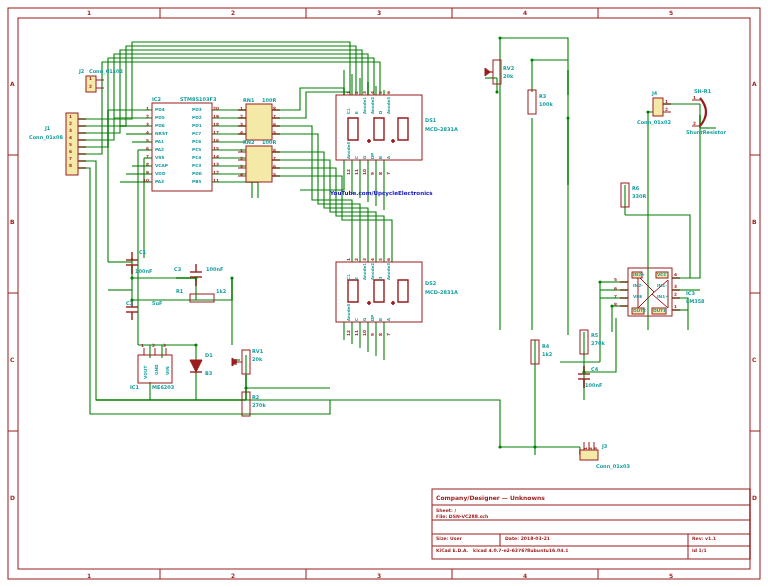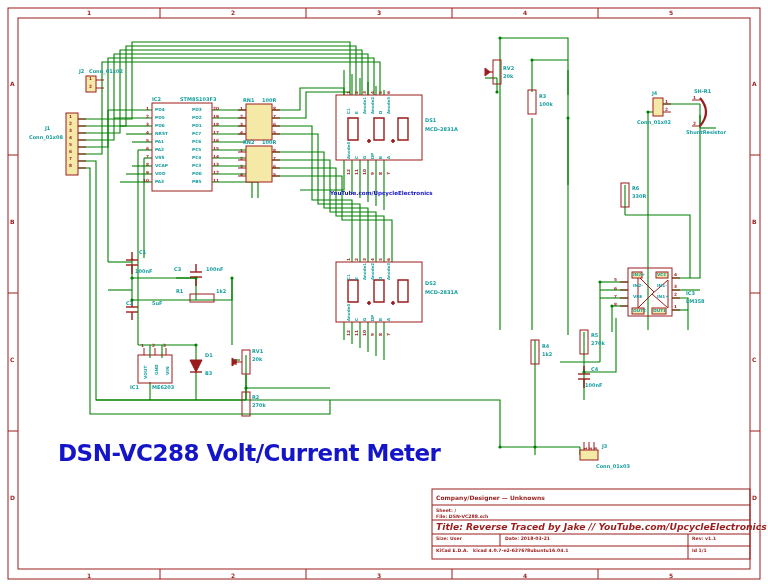--- a/index.html
+++ b/index.html
@@ -620,25 +620,23 @@
   <div class="txt pin-num" style="left:693px; top:121px;">2</div>
 
   <div class="txt lbl-ref" style="left:602px; top:443px;">J3</div>
   <div class="txt lbl-val" style="left:596px; top:463px;">Conn_01x03</div>
   <div class="txt pin-num rot90" style="left:583px; top:450px;">1</div>
   <div class="txt pin-num rot90" style="left:588px; top:450px;">2</div>
   <div class="txt pin-num rot90" style="left:593px; top:450px;">3</div>
 
   <div class="txt url-txt" style="left:330px; top:190px;">YouTube.com/UpcycleElectronics</div>
 
-  <div class="txt big-title" style="left:58px; top:440px;">DSN-VC288 Volt/Current Meter</div>
 
   <div class="txt tb-txt" style="left:436px; top:494px;">Company/Designer — Unknowns</div>
   <div class="txt tb-small" style="left:436px; top:508px;">Sheet: /</div>
   <div class="txt tb-small" style="left:436px; top:514px;">File: DSN-VC288.sch</div>
-  <div class="txt tb-title" style="left:436px; top:521px;">Title: Reverse Traced by Jake // YouTube.com/UpcycleElectronics</div>
   <div class="txt tb-small" style="left:436px; top:536px;">Size: User</div>
   <div class="txt tb-small" style="left:505px; top:536px;">Date: 2018-03-21</div>
   <div class="txt tb-small" style="left:692px; top:536px;">Rev: v1.1</div>
   <div class="txt tb-small" style="left:436px; top:548px;">KiCad E.D.A.   kicad 4.0.7-e2-6376?8ubuntu16.04.1</div>
   <div class="txt tb-small" style="left:692px; top:548px;">Id 1/1</div>
 
 </div>
 
 </body></html>

